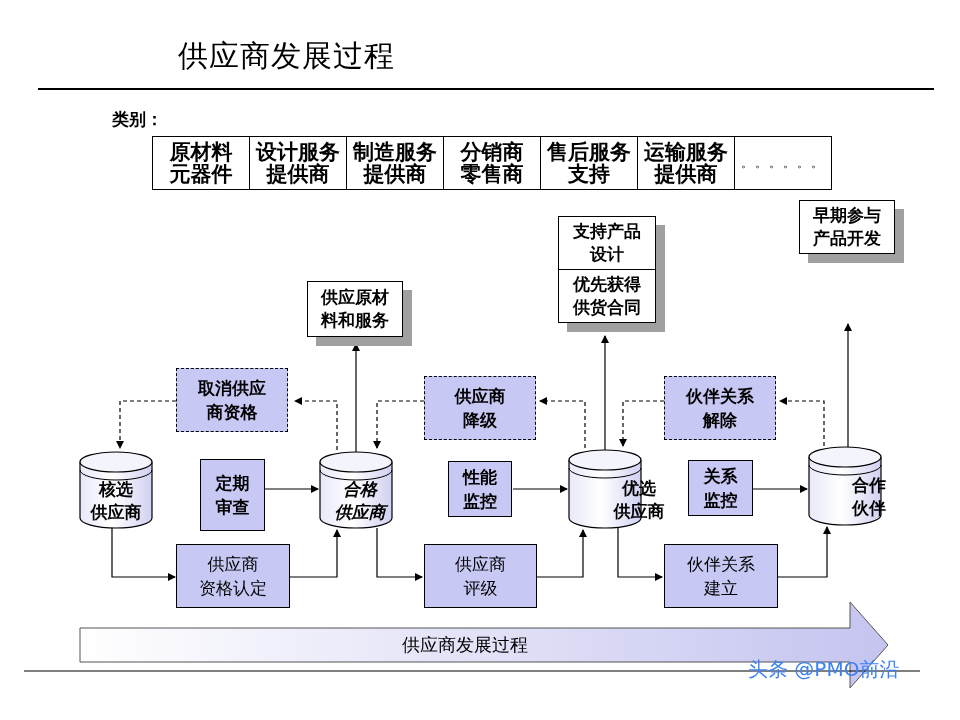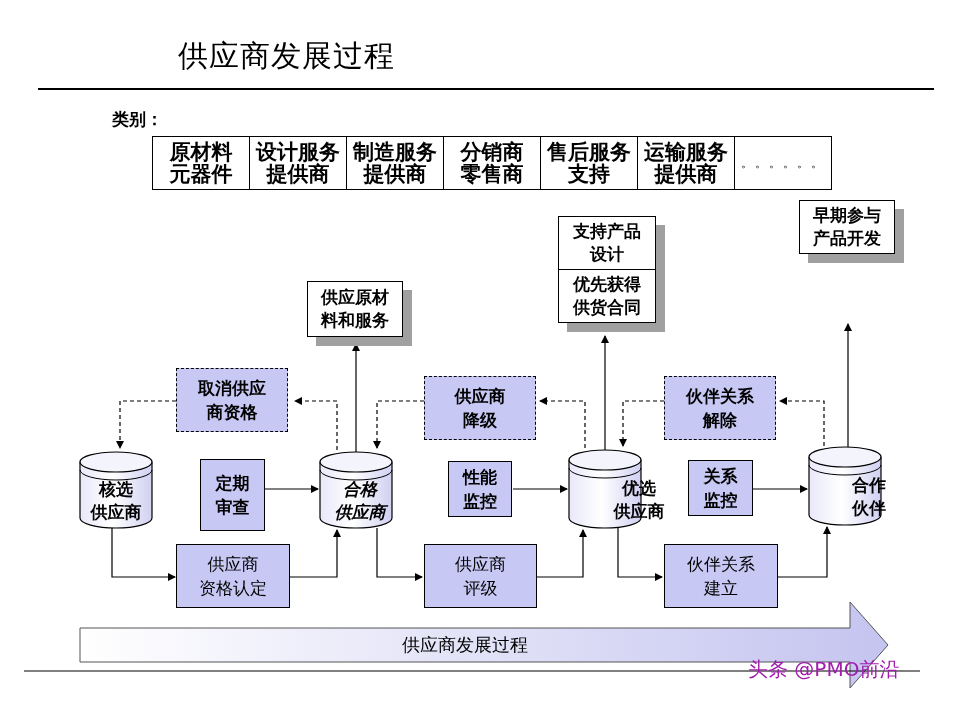--- a/index.html
+++ b/index.html
@@ -17,21 +17,21 @@
           text-align:center; font-size:17px; font-weight:bold; line-height:23px; }
   .wbox .sec { padding:3px 0; }
   .wbox .sec + .sec { border-top:1px solid #000; }
   .pbox { background:#c8c8f4; border:1.5px solid #000; box-sizing:border-box; display:flex; align-items:center;
           justify-content:center; text-align:center; font-size:17px; font-weight:bold; line-height:24px; }
   .pbox.dash { border:1.5px dashed #000; }
   .pbox.light { font-weight:normal; }
   .cyl-text { display:flex; align-items:flex-start; justify-content:center; text-align:center; font-size:17px;
               font-weight:bold; line-height:23px; }
   .arrow-text { left:80px; top:630px; width:770px; text-align:center; font-size:18px; line-height:30px; }
-  .watermark { left:748px; top:656px; font-size:20px; font-family:"DejaVu Sans","Liberation Sans",sans-serif; color:#a21caf; }
+  .watermark { left:748px; top:656px; font-size:20px; font-family:"DejaVu Sans","Liberation Sans",sans-serif; color:#3b82f6; }
   svg { position:absolute; left:0; top:0; }
 </style>
 </head>
 <body>
 
 <div class="abs title">供应商发展过程</div>
 <div class="abs hr" style="left:38px;top:88px;width:896px;"></div>
 
 <div class="abs cat-label">类别：</div>
 <div class="abs cat-table">

